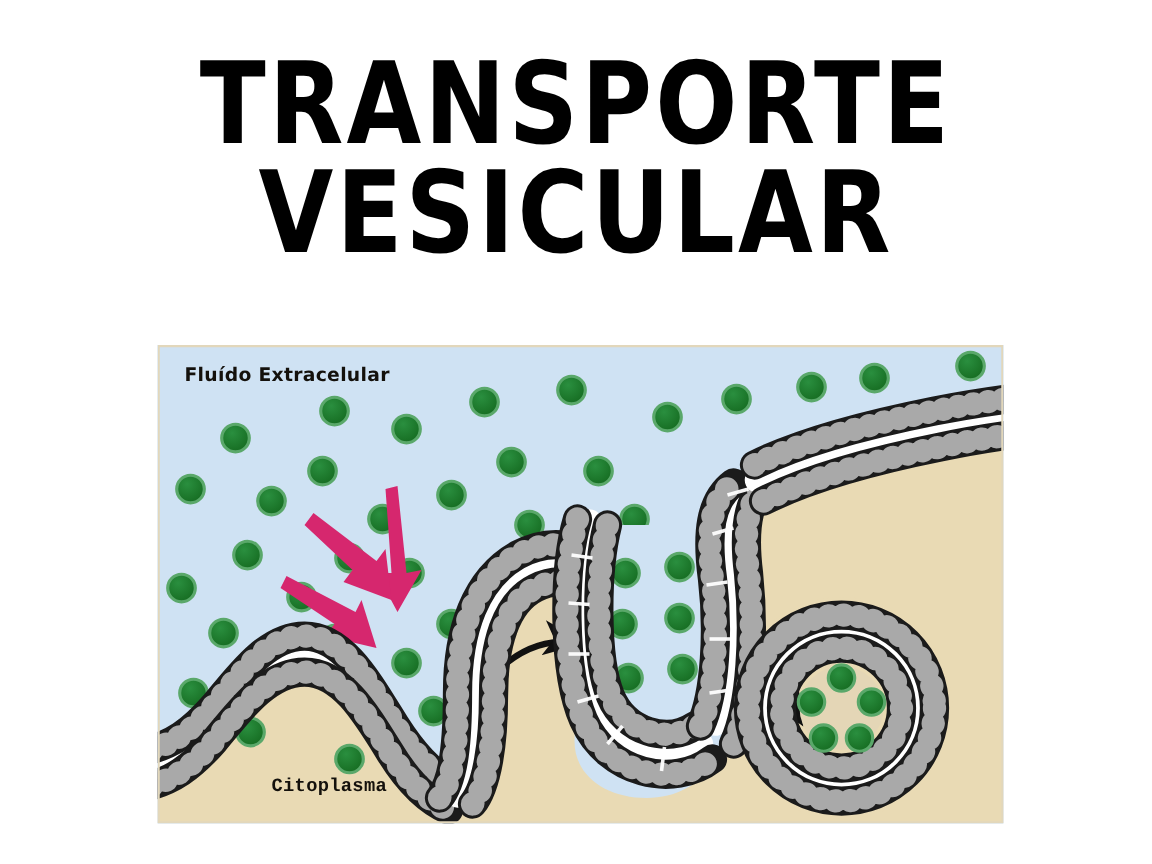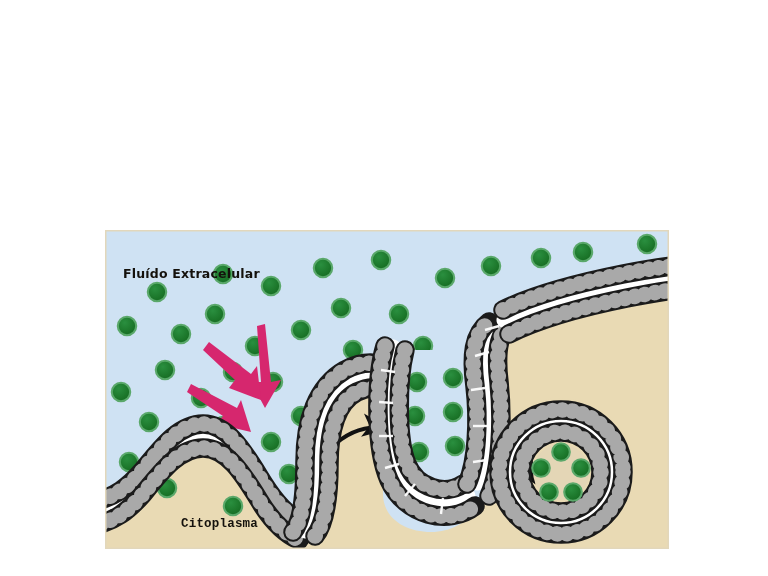--- a/index.html
+++ b/index.html
@@ -41,28 +41,32 @@
 
   .fig-label{
     position:absolute;
     font-family:"DejaVu Sans", sans-serif;
     font-weight:bold;
     font-size:12.5px;
     color:#14110c;
     letter-spacing:0.2px;
     white-space:nowrap;
   }
-  #label-extracelular{left:18px;top:12px;margin-top:24px;}
+  #label-extracelular{left:18px;top:12px;}
   #label-citoplasma{left:76px;top:287px;font-family:Liberation Mono, monospace;}
 </style>
 </head>
 <body>
 
 <div id="slide">
 
+  <div class="title-block">
+    <span class="title-line title-line-1">TRANSPORTE</span>
+    <span class="title-line title-line-2">VESICULAR</span>
+  </div>
 
   <div id="figure">
 
     <svg id="fig-svg" viewBox="0 0 564 319" xmlns="http://www.w3.org/2000/svg">
       <defs>
 
         <radialGradient id="headGrad" cx="35%" cy="30%" r="75%">
           <stop offset="0%" stop-color="#d0d0d0"></stop>
           <stop offset="100%" stop-color="#9e9e9e"></stop>
         </radialGradient>

